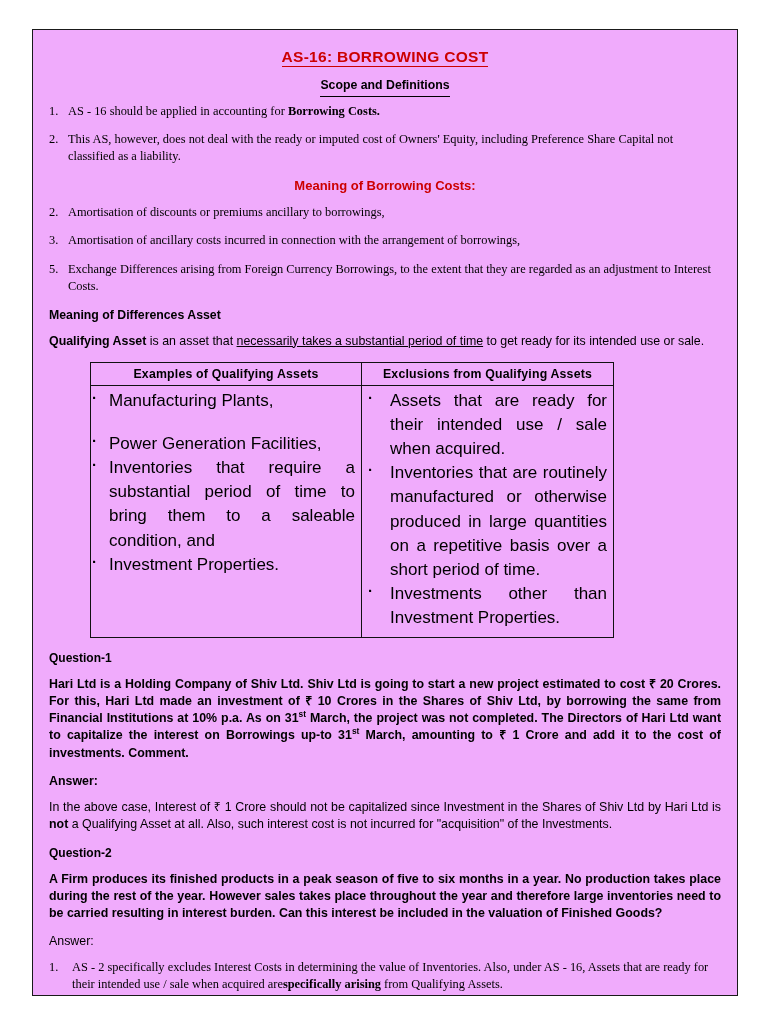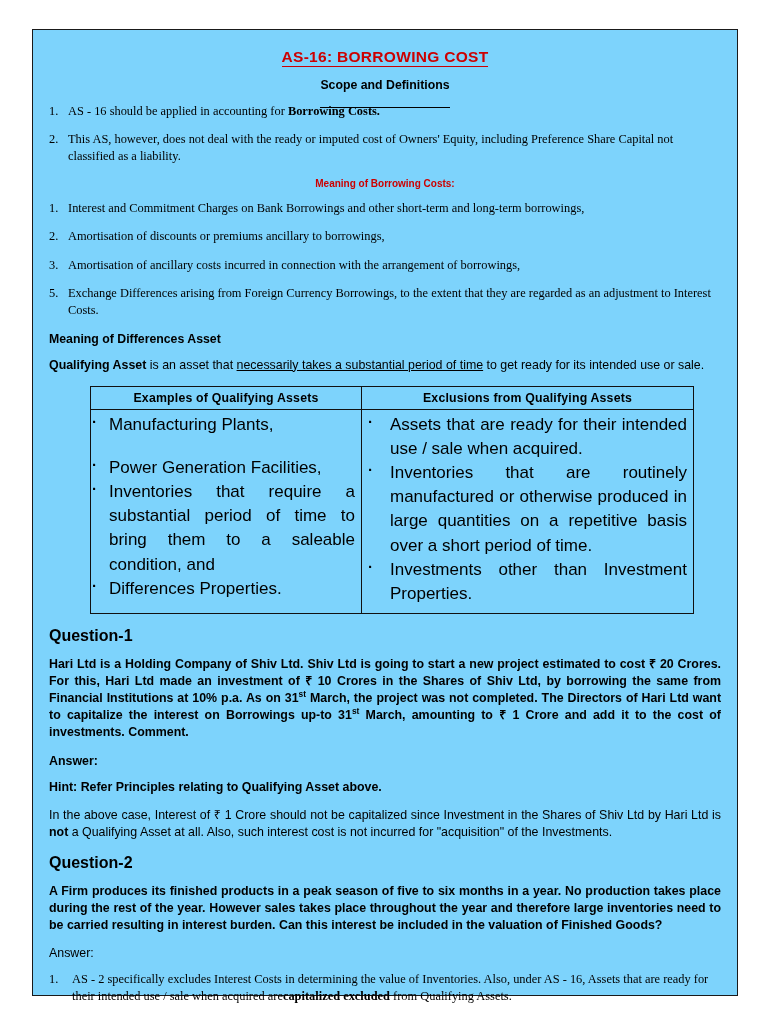--- a/index.html
+++ b/index.html
@@ -11,21 +11,21 @@
     width: 768px; height: 1024px;
     font-family: "Liberation Sans", sans-serif;
     color: #000000;
     overflow: hidden;
   }
   #page {
     position: absolute;
     left: 32px; top: 29px;
     width: 706px; height: 967px;
     border: 1.5px solid #1a1a1a;
-    background: #7dd3fc;
+    background: #f0abfc;
     padding: 10px 16px 0 16px;
   }
   .inner { width: 100%; }
 
   .doc-title {
     text-align: center;
     color: #cc0000;
     font-weight: bold;
     font-size: 15.5px;
     letter-spacing: 0.3px;
@@ -36,27 +36,27 @@
     padding-bottom: 1px;
   }
   .sec-head-underline {
     text-align: center;
     font-weight: bold;
     font-size: 12.3px;
     margin: 12px 0 0 0;
   }
   .sec-head-underline span {
     border-bottom: 1.3px solid #000;
-    padding-bottom: 15px;
+    padding-bottom: 4px;
   }
   .red-head {
     text-align: center;
     color: #cc0000;
     font-weight: bold;
-    font-size: 10px;
+    font-size: 13px;
     margin: 13px 0 0 0;
   }
   .sub-head {
     font-weight: bold;
     font-size: 12.3px;
     margin: 13px 0 0 0;
   }
   p.body {
     font-size: 12.4px;
     line-height: 1.38;
@@ -80,21 +80,21 @@
   .num-item.hang {
     padding-left: 19px;
     text-indent: -19px;
   }
   .uline { text-decoration: underline; }
   b, strong { font-weight: bold; }
   sup { font-size: 0.68em; vertical-align: super; line-height: 0; }
 
   
   table.qtable {
-    width: 604px;
+    width: 524px;
     margin: 12px 0 0 41px;
     border-collapse: collapse;
     border: 1.4px solid #111;
     table-layout: fixed;
   }
   table.qtable th {
     border-right: 1.4px solid #111;
     border-bottom: 1.4px solid #111;
     font-size: 12.3px;
     font-weight: bold;
@@ -128,42 +128,41 @@
     top: -2px;
     font-size: 15px;
     font-weight: bold;
   }
   ul.bullets.left-col li { padding-left: 16px; }
   ul.bullets.left-col li::before { left: -1px; }
   ul.bullets li.gap { margin-top: 19px; }
   ul.bullets.right-col li { padding-left: 24px; }
   ul.bullets.right-col li::before { left: 2px; }
 
-  .q-label { font-weight: bold; font-size: 16px; margin: 13px 0 0 0; }
+  .q-label { font-weight: bold; font-size: 12px; margin: 13px 0 0 0; }
   .ans-label { font-weight: bold; font-size: 12.4px; margin: 12px 0 0 0; }
   .ans-plain { font-size: 12.4px; margin: 12px 0 0 0; }
 </style>
 </head>
 <body>
 
 <div id="page">
   <div class="inner">
 
     <div class="doc-title"><span>AS-16: BORROWING COST</span></div>
 
     <div class="sec-head-underline"><span>Scope and Definitions</span></div>
 
     <p class="num-item"><span class="ind">1.</span><span>AS - 16 should be applied in accounting for </span><b>Borrowing Costs.</b></p>
 
     <p class="num-item hang"><span class="ind">2.</span><span>This AS, however, does not deal with the ready or imputed cost of Owners' Equity, including Preference Share Capital not classified as a liability.</span></p>
 
     <div class="red-head">Meaning of Borrowing Costs:</div>
 
 
-    <p class="num-item"><span class="ind">1.</span><span>Interest and Commitment Charges on Bank Borrowings and other short-term and long-term borrowings,</span></p>
     <p class="num-item"><span class="ind">2.</span><span>Amortisation of discounts or premiums ancillary to borrowings,</span></p>
     <p class="num-item"><span class="ind">3.</span><span>Amortisation of ancillary costs incurred in connection with the arrangement of borrowings,</span></p>
     <p class="num-item"><span class="ind">5.</span><span>Exchange Differences arising from Foreign Currency Borrowings, to the extent that they are regarded as an adjustment to Interest Costs.</span></p>
 
     <div class="sub-head">Meaning of Differences Asset</div>
 
     <p class="body nojust"><b>Qualifying Asset</b><span> is an asset that </span><span class="uline">necessarily takes a substantial period of time</span><span> to get ready for its intended use or sale.</span></p>
 
     <table class="qtable">
       <thead>
@@ -172,46 +171,45 @@
           <th>Exclusions from Qualifying Assets</th>
         </tr>
       </thead>
       <tbody>
         <tr>
           <td>
             <ul class="bullets left-col">
               <li>Manufacturing Plants,</li>
               <li class="gap">Power Generation Facilities,</li>
               <li>Inventories that require a substantial period of time to bring them to a saleable condition, and</li>
-              <li>Differences Properties.</li>
+              <li>Investment Properties.</li>
             </ul>
           </td>
           <td>
             <ul class="bullets right-col">
               <li>Assets that are ready for their intended use / sale when acquired.</li>
               <li>Inventories that are routinely manufactured or otherwise produced in large quantities on a repetitive basis over a short period of time.</li>
               <li>Investments other than Investment Properties.</li>
             </ul>
           </td>
         </tr>
       </tbody>
     </table>
 
     <div class="q-label">Question-1</div>
 
     <p class="body bold"><span>Hari Ltd is a Holding Company of Shiv Ltd. Shiv Ltd is going to start a new project estimated to cost ₹ 20 Crores. For this, Hari Ltd made an investment of ₹ 10 Crores in the Shares of Shiv Ltd, by borrowing the same from Financial Institutions at 10% p.a. As on 31</span><sup>st</sup><span> March, the project was not completed. The Directors of Hari Ltd want to capitalize the interest on Borrowings up-to 31</span><sup>st</sup><span> March, amounting to ₹ 1 Crore and add it to the cost of investments. Comment.</span></p>
 
     <div class="ans-label">Answer:</div>
 
-    <p class="body bold" style="margin-top:11px;">Hint: Refer Principles relating to Qualifying Asset above.</p>
 
     <p class="body"><span>In the above case, Interest of ₹ 1 Crore should not be capitalized since Investment in the Shares of Shiv Ltd by Hari Ltd is </span><b>not</b><span> a Qualifying Asset at all. Also, such interest cost is not incurred for "acquisition" of the Investments.</span></p>
 
     <div class="q-label">Question-2</div>
 
     <p class="body bold">A Firm produces its finished products in a peak season of five to six months in a year. No production takes place during the rest of the year. However sales takes place throughout the year and therefore large inventories need to be carried resulting in interest burden. Can this interest be included in the valuation of Finished Goods?</p>
 
     <div class="ans-plain">Answer:</div>
 
-    <p class="num-item hang" style="padding-left:23px; text-indent:-23px;"><span class="ind" style="width:23px;">1.</span><span>AS - 2 specifically excludes Interest Costs in determining the value of Inventories. Also, under AS - 16, Assets that are ready for their intended use / sale when acquired are</span><b>capitalized excluded</b><span> from Qualifying Assets.</span></p>
+    <p class="num-item hang" style="padding-left:23px; text-indent:-23px;"><span class="ind" style="width:23px;">1.</span><span>AS - 2 specifically excludes Interest Costs in determining the value of Inventories. Also, under AS - 16, Assets that are ready for their intended use / sale when acquired are</span><b>specifically arising</b><span> from Qualifying Assets.</span></p>
 
   </div>
 </div>
 
 </body></html>

